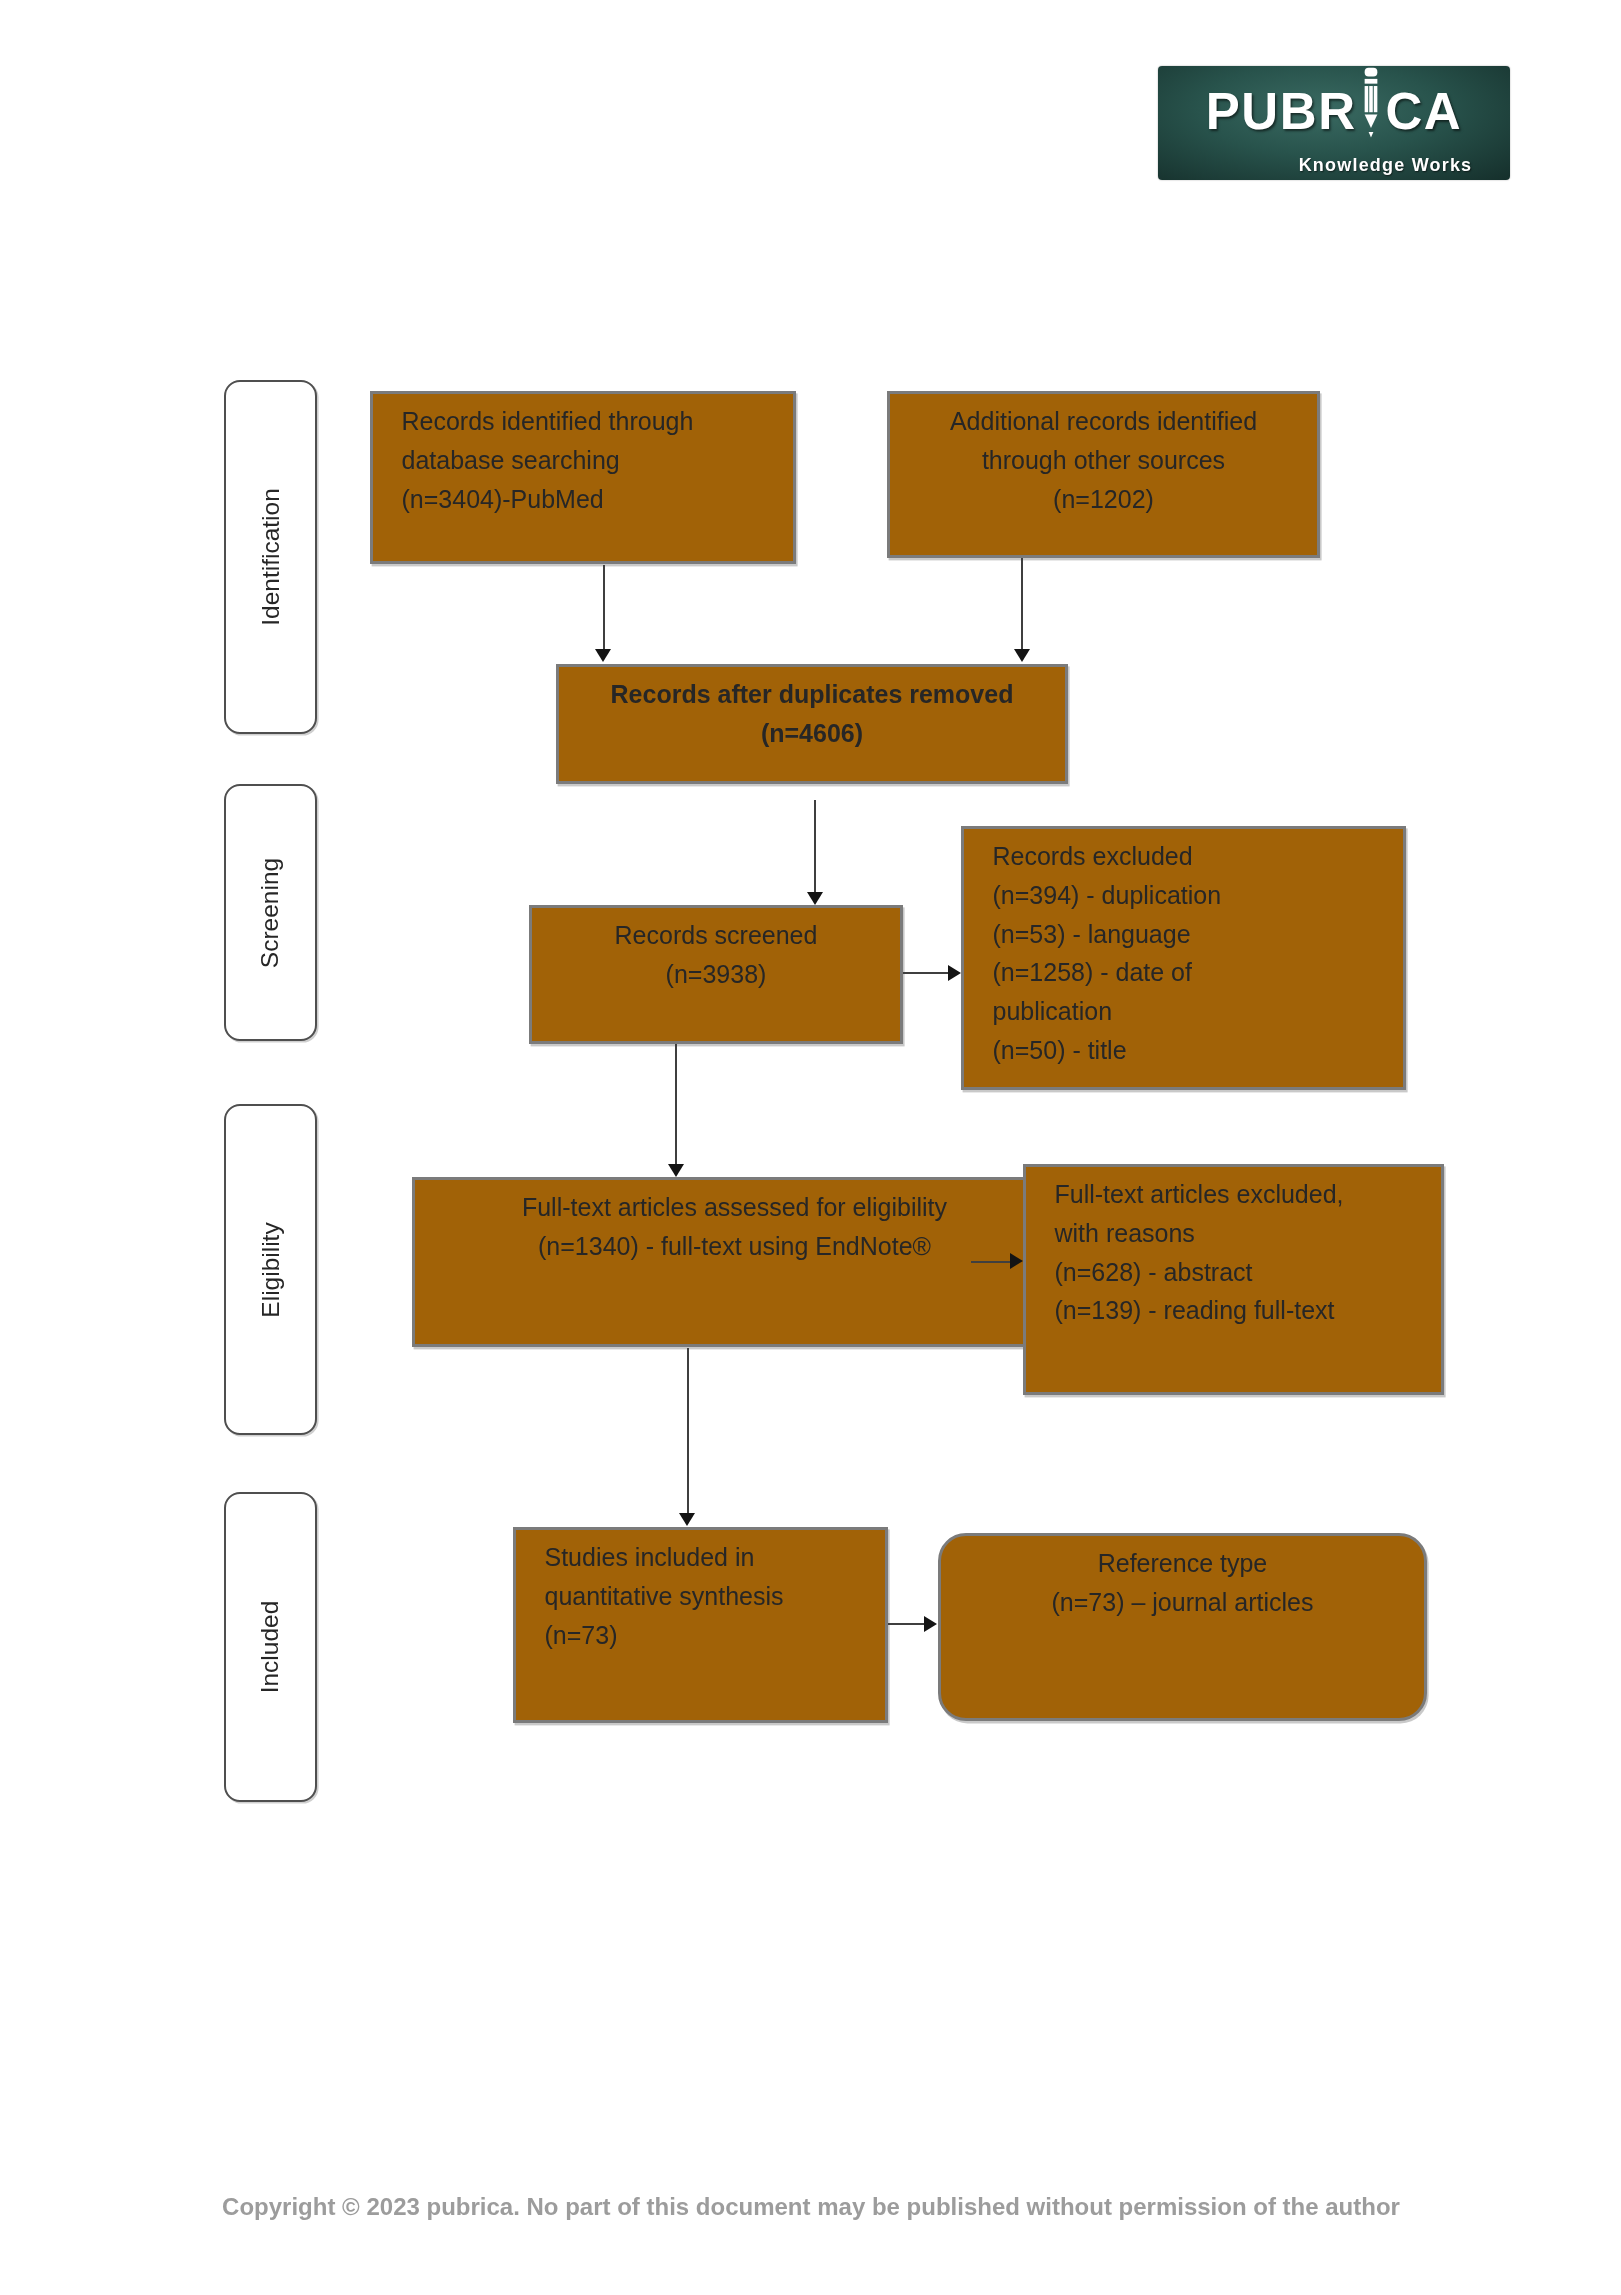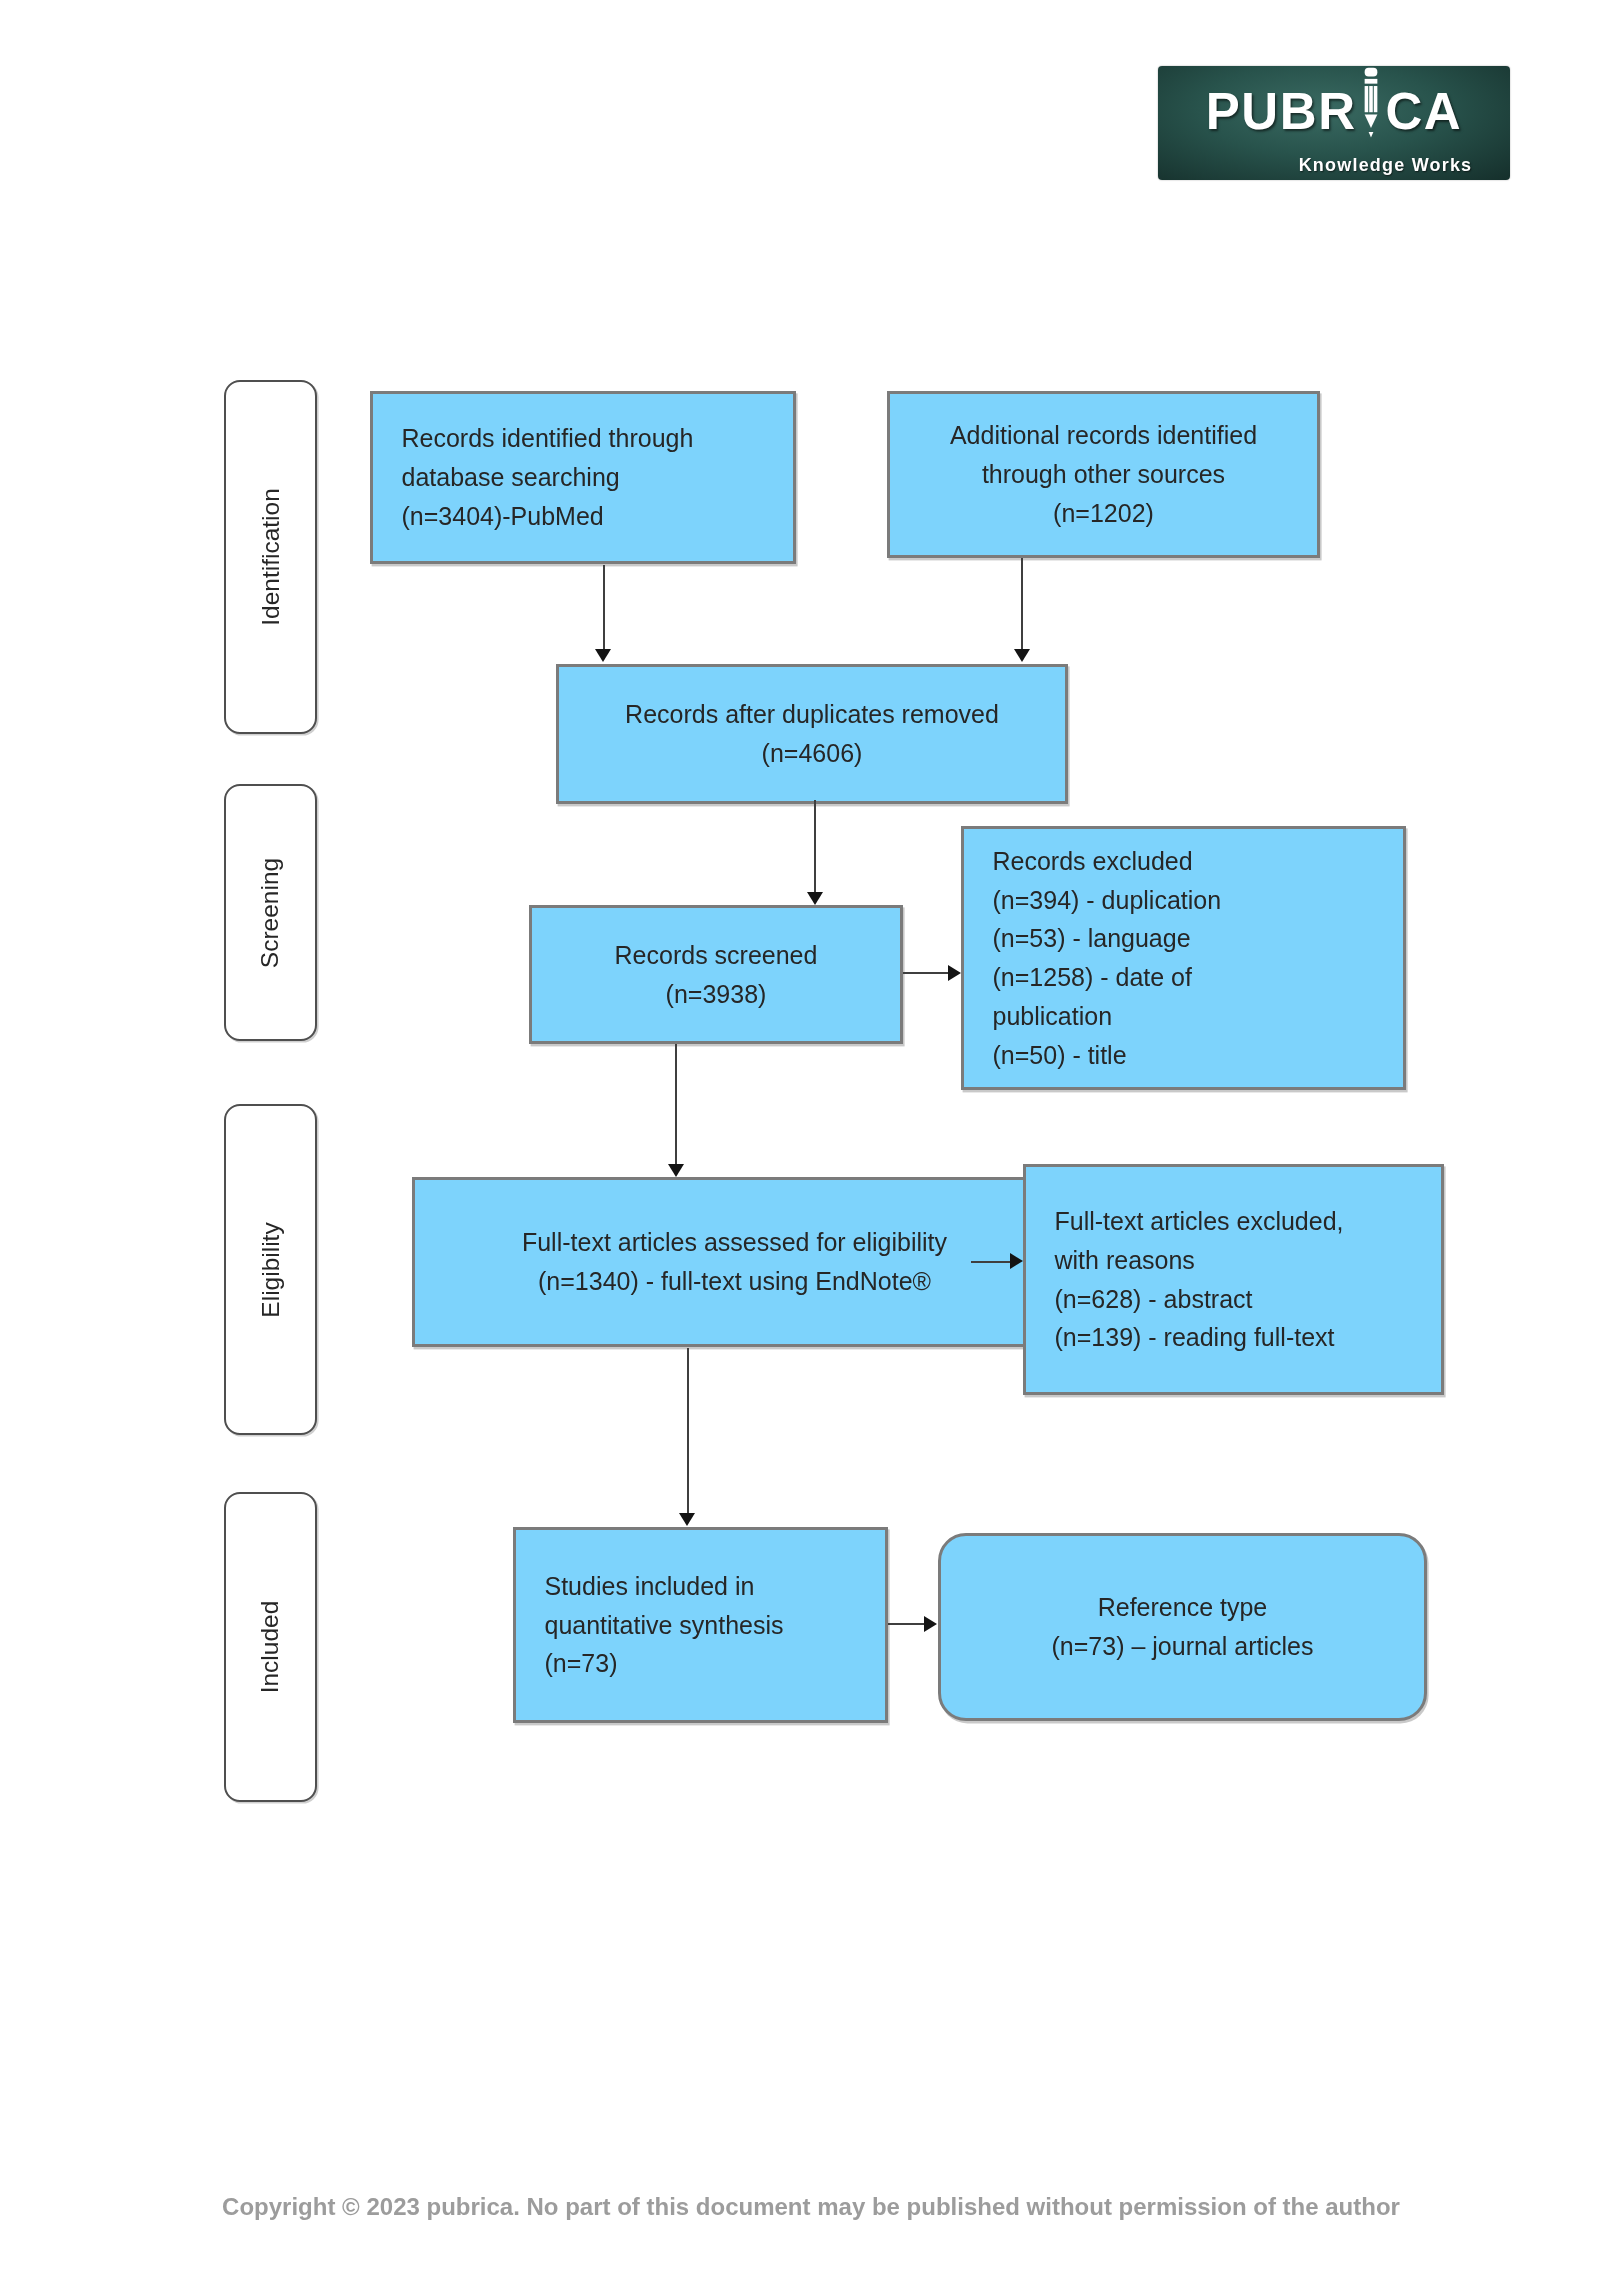--- a/index.html
+++ b/index.html
@@ -8,24 +8,24 @@
     width:1622px;height:2295px;
     background:#ffffff;
     font-family:"Liberation Sans","DejaVu Sans",sans-serif;
     color:#262626;
     overflow:hidden;
   }
   
   .fbox{
     position:absolute;
     box-sizing:border-box;
-    background:#7dd3fc;
+    background:#a16207;
     border:3.2px solid #7b7b7b;
     box-shadow:1.6px 2.4px 0 #c9c9c9;
-    display:flex;flex-direction:column;justify-content:center;
+    display:flex;flex-direction:column;
     font-size:25px;line-height:1.55;color:#262626;
   }
   .fbox.align-left{align-items:flex-start;text-align:left;padding:8px 19px 8px 28.5px;}
   .fbox.align-center{align-items:center;text-align:center;padding:8px 22px;}
   .fbox .ln{white-space:nowrap;}
   
   .stage{
     position:absolute;left:224px;width:93px;
     box-sizing:border-box;
     background:#ffffff;
@@ -126,21 +126,21 @@
     <div class="ln">database searching</div>
     <div class="ln">(n=3404)-PubMed</div>
   </div>
 
   <div class="fbox align-center" style="left:887px;top:391px;width:433px;height:167px;">
     <div class="ln">Additional records identified</div>
     <div class="ln">through other sources</div>
     <div class="ln">(n=1202)</div>
   </div>
 
-  <div class="fbox align-center" style="left:556px;top:664px;width:512px;height:140px;">
+  <div class="fbox align-center" style="left:556px;top:664px;width:512px;height:120px;font-weight:bold;">
     <div class="ln">Records after duplicates removed</div>
     <div class="ln">(n=4606)</div>
   </div>
 
   <div class="fbox align-center" style="left:529px;top:905px;width:374px;height:139px;">
     <div class="ln">Records screened</div>
     <div class="ln">(n=3938)</div>
   </div>
 
   <div class="fbox align-left" style="left:961px;top:826px;width:445px;height:264px;">

